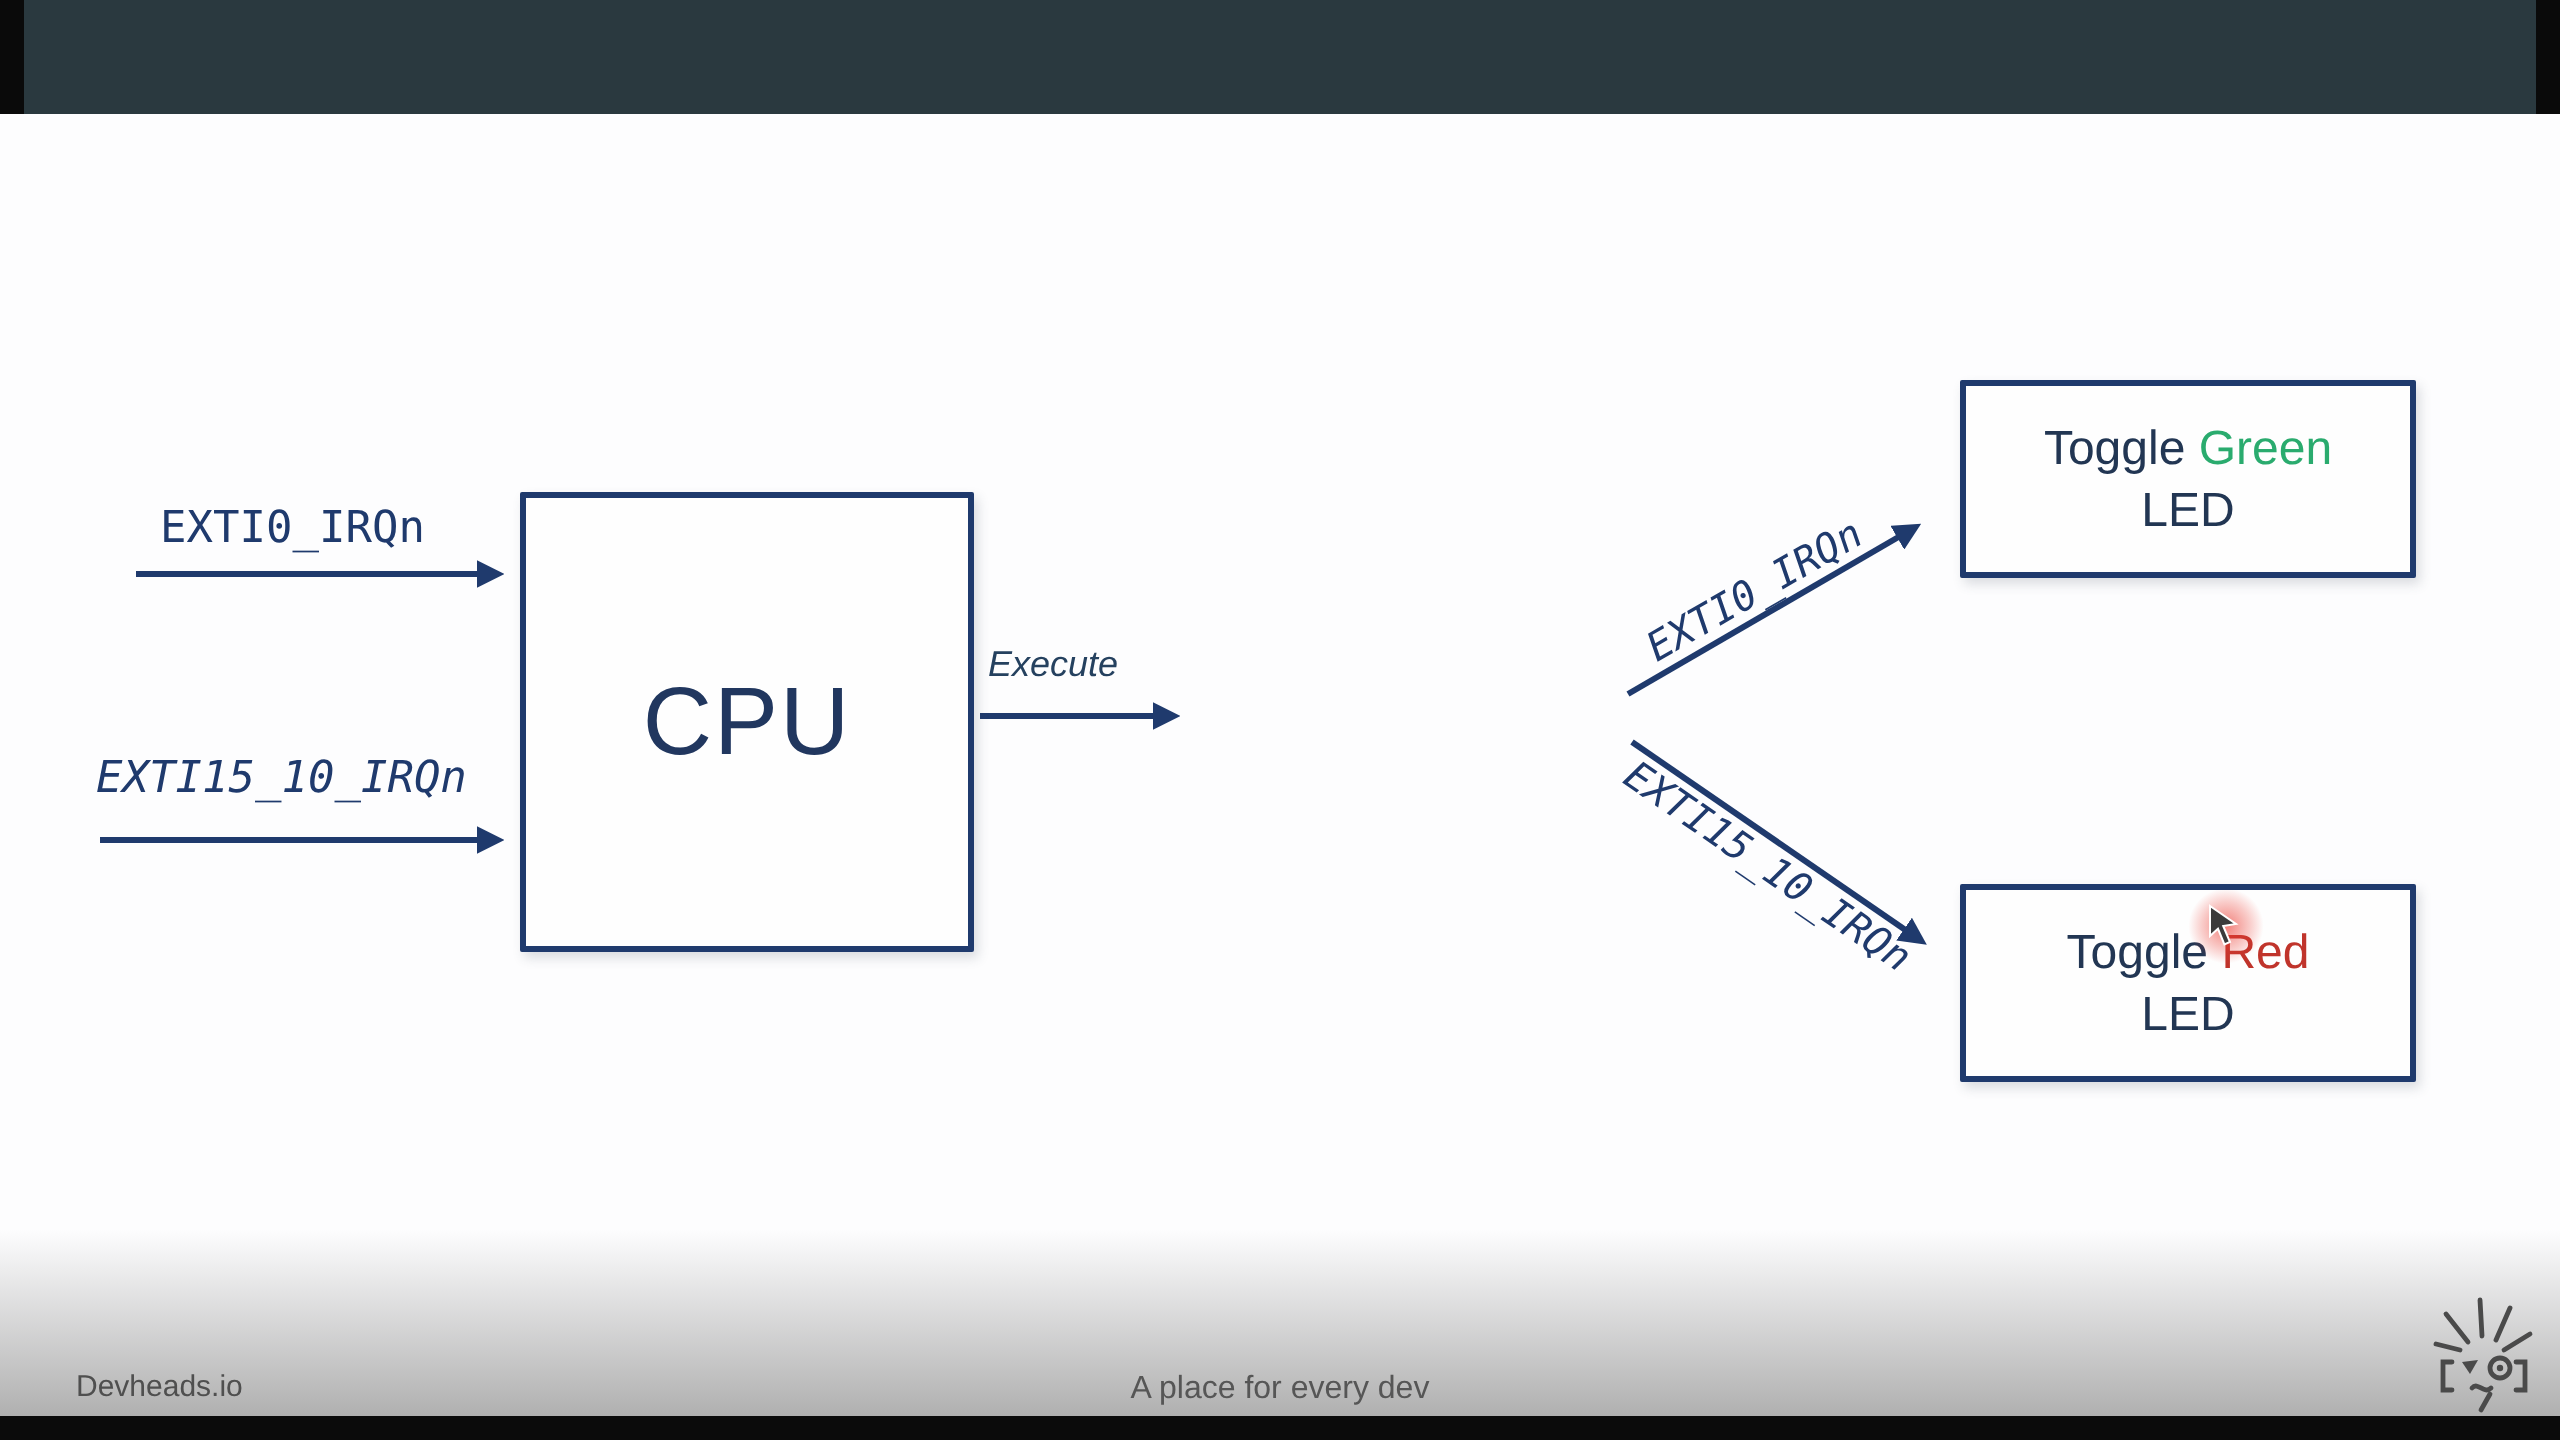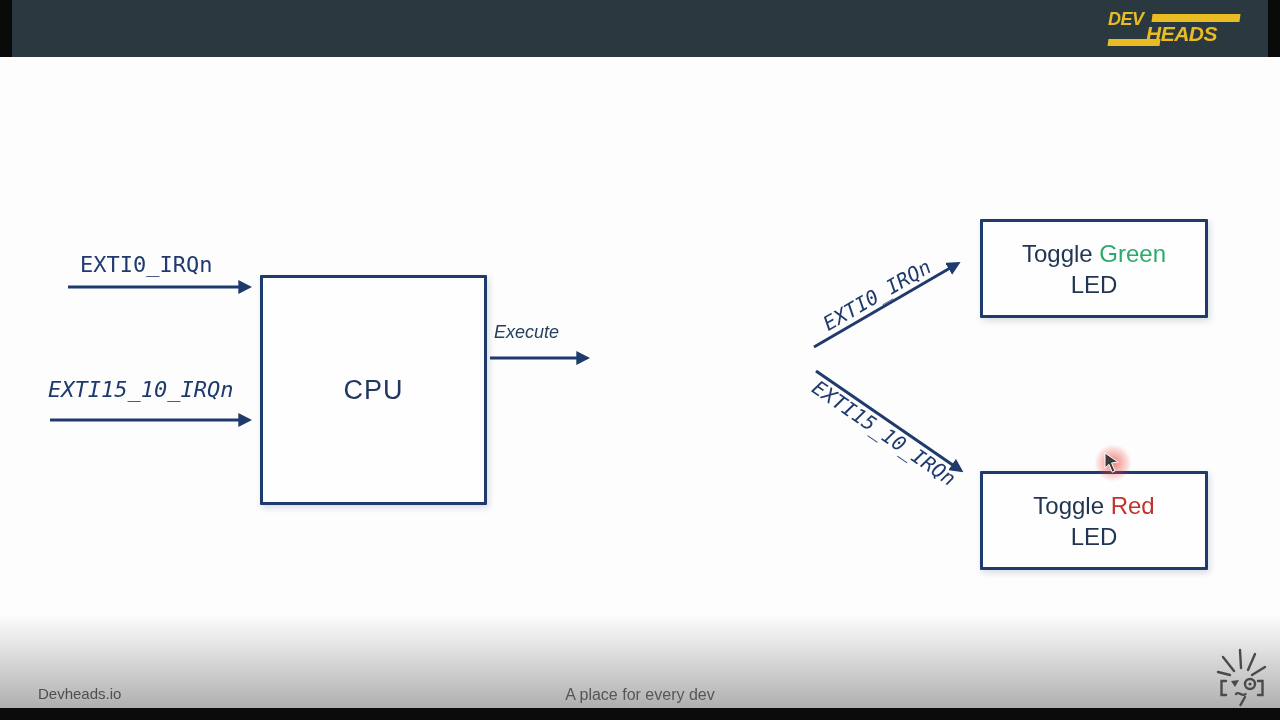--- a/index.html
+++ b/index.html
@@ -43,24 +43,24 @@
 
   
   .arrows { position: absolute; left: 0; top: 0; width: 1280px; height: 720px; pointer-events: none; }
   .arrows line { stroke: var(--navy); stroke-width: 3; }
   .arrows marker path { fill: var(--navy); }
 
   .dbox {
     position: absolute; background: #fefefe; border: 3px solid var(--navy); border-radius: 1px;
     display: flex; flex-direction: column; align-items: center; justify-content: center;
     box-shadow: 2px 3px 6px rgba(60,70,90,0.18);
-    color: #233a55; text-align: left; margin-top: 29px;
+    color: #233a55; text-align: left;
   }
   .cpu-box { left: 260px; top: 246px; width: 227px; height: 230px; }
-  .cpu-box .cpu-label { font-size: 27px; letter-spacing: 1px; color: #21375f; }
+  .cpu-box .cpu-label { font-size: 48px; letter-spacing: 1px; color: #21375f; }
   .codea-box { left: 598px; top: 316px; width: 194px; height: 87px; }
   .codea-box .codea-label { font-size: 23px; color: #25415f; }
   .led-box { width: 228px; height: 99px; font-size: 24px; line-height: 31px; color: #223653; }
   .green-box { left: 980px; top: 190px; }
   .red-box   { left: 980px; top: 442px; }
   .word-green { color: var(--green); }
   .word-red   { color: var(--red); }
 
   .irq-label {
     position: absolute; font-family: "DejaVu Sans Mono", monospace;
@@ -95,26 +95,20 @@
   .bottom-bar { position: absolute; left: 0; top: 708px; width: 1280px; height: 12px; background: #0b0b0b; }
 </style>
 </head>
 <body>
 
 <div class="stage">
 
   <div class="header-bar">
     <div class="header-edge left"></div>
     <div class="header-edge right"></div>
-    <div class="devheads-logo">
-      <span class="dev">DEV</span>
-      <span class="bar-top"></span>
-      <span class="heads">HEADS</span>
-      <span class="bar-bottom"></span>
-    </div>
   </div>
 
   <svg class="arrows" width="1280" height="720" viewBox="0 0 1280 720">
     <defs>
       <marker id="ah" viewBox="0 0 10 10" refX="7" refY="5" markerWidth="4.6" markerHeight="4.6" orient="auto-start-reverse">
         <path d="M0,0 L10,5 L0,10 z"></path>
       </marker>
     </defs>
     <line x1="68" y1="287" x2="248" y2="287" marker-end="url(#ah)"></line>
     <line x1="50" y1="420" x2="248" y2="420" marker-end="url(#ah)"></line>

